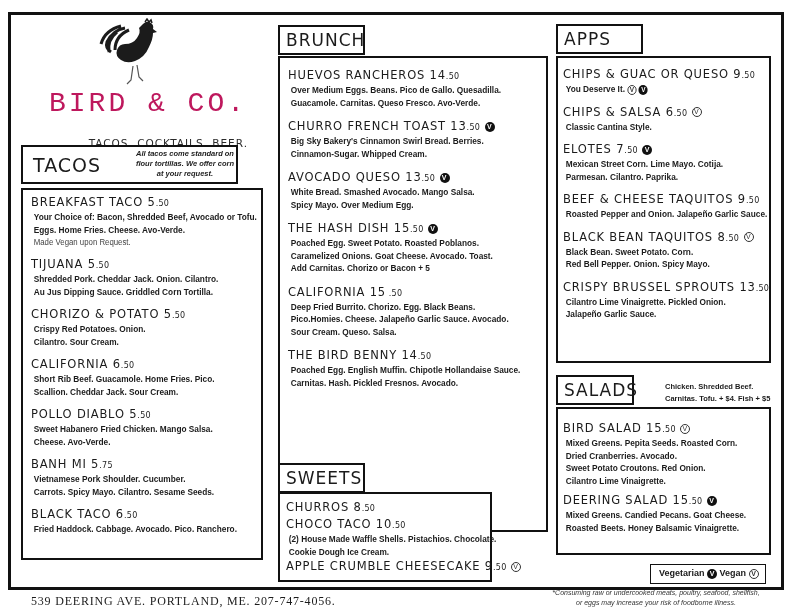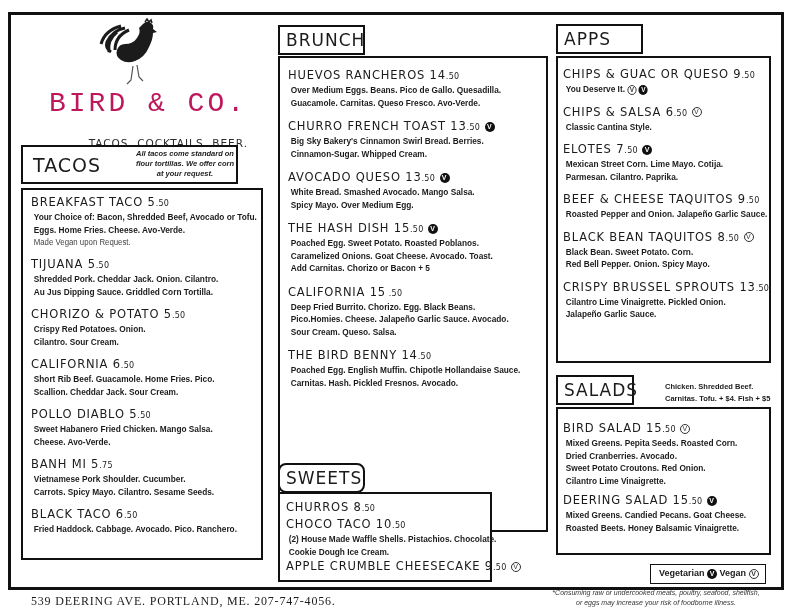--- a/index.html
+++ b/index.html
@@ -112,21 +112,21 @@
         <div class="desc"><span>Sour Cream. Queso. Salsa.</span></div>
       </div>
       <div class="item" style="margin-bottom: 10px;">
         <div class="iname"><span>THE BIRD BENNY</span> <span>14</span><span class="price-dec">.50</span></div>
         <div class="desc"><span>Poached Egg. English Muffin. Chipotle Hollandaise Sauce.</span></div>
         <div class="desc"><span>Carnitas. Hash. Pickled Fresnos. Avocado.</span></div>
       </div>
     </div>
 </div>
 
-<div class="abs title-box" style="left:278px; top:463px; width:87px;border-radius:8px;">
+<div class="abs title-box" style="left:278px; top:463px; width:87px;">
   <span>SWEETS</span>
 </div>
 <div class="abs box" style="left:278px; top:492px; width:214px; height:90px; padding:6px 8px 0 6px;">
   <div id="sweets-list">
       <div class="item" style="margin-bottom: 1px;">
         <div class="iname"><span>CHURROS</span> <span>8</span><span class="price-dec">.50</span></div>
       </div>
       <div class="item" style="margin-bottom: 1px;">
         <div class="iname"><span>CHOCO TACO</span> <span>10</span><span class="price-dec">.50</span></div>
         <div class="desc"><span>(2) House Made Waffle Shells. Pistachios. Chocolate.</span></div>

